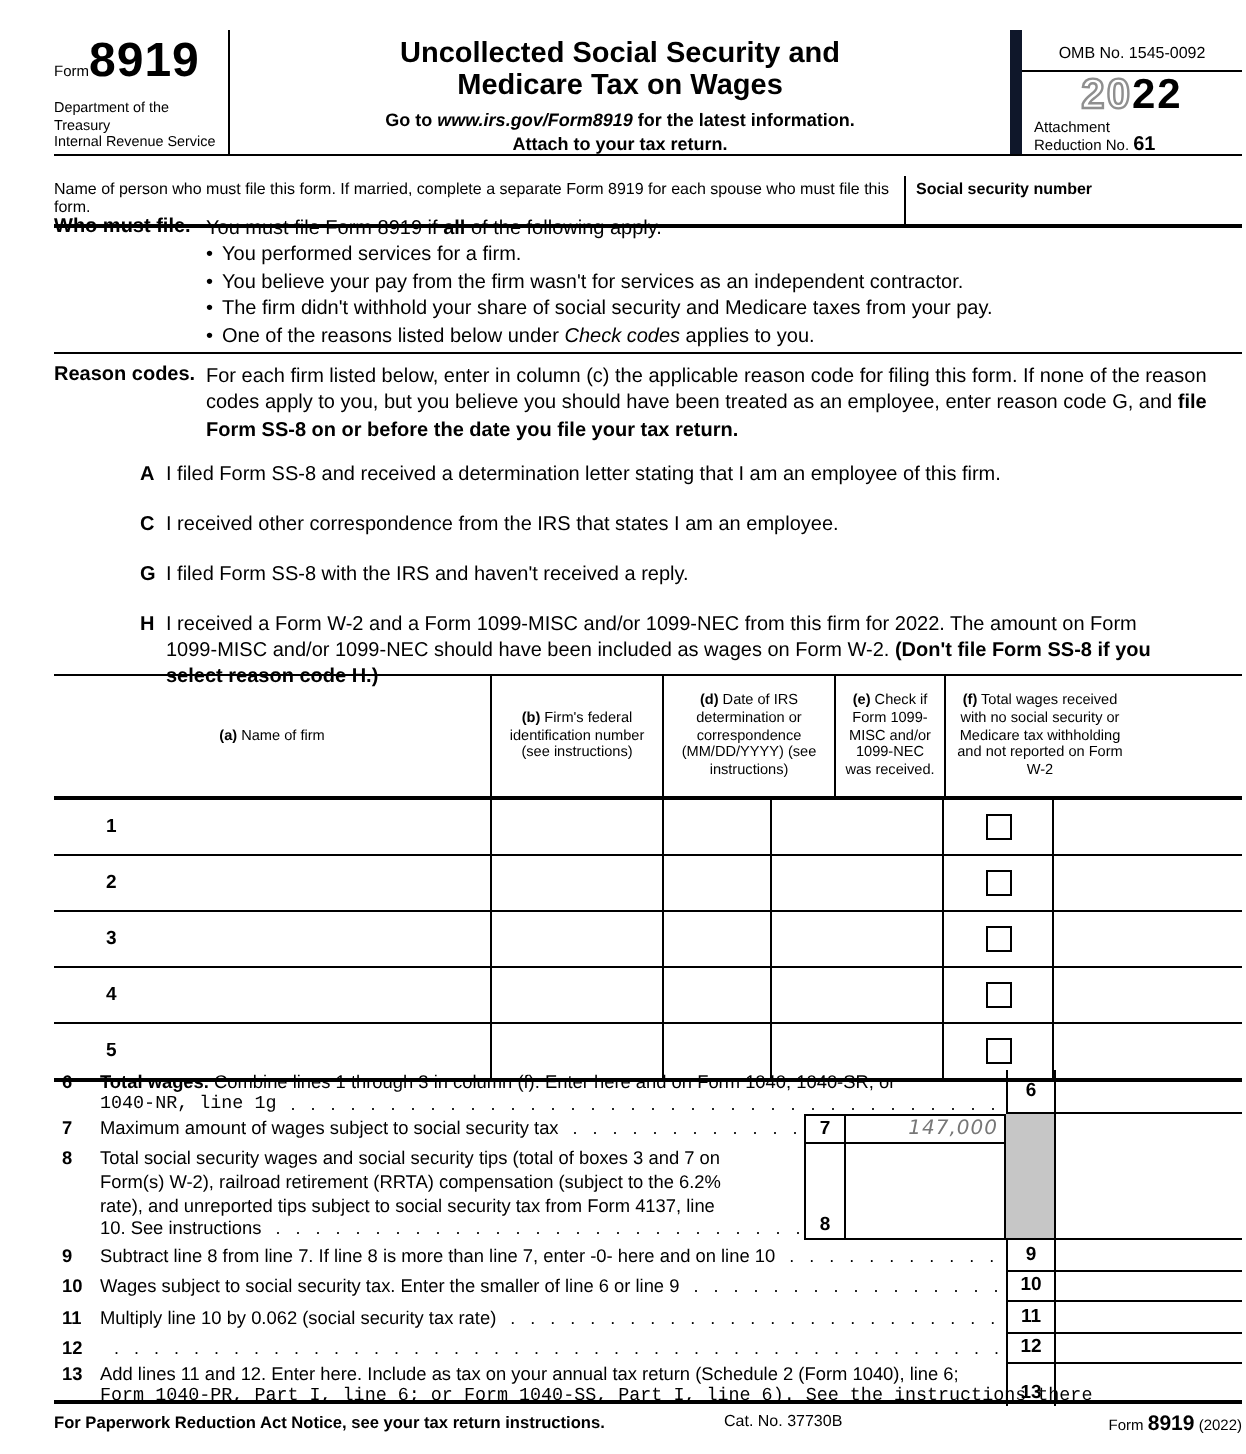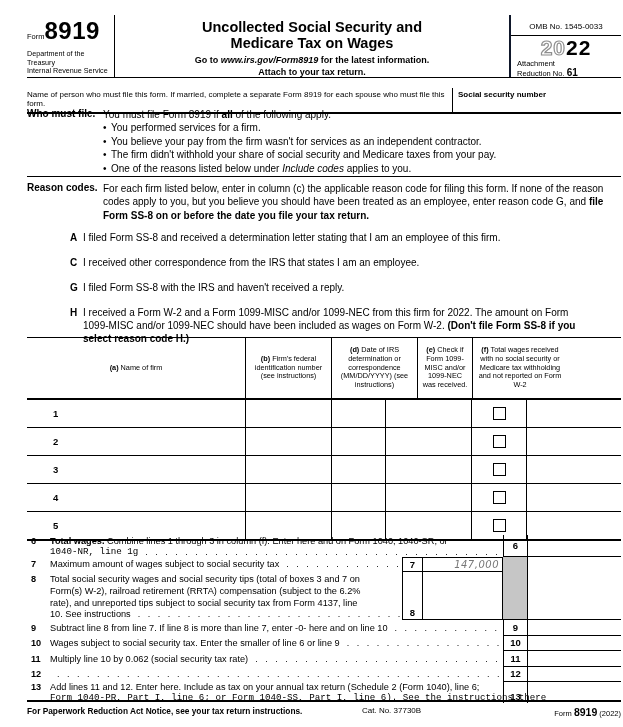--- a/index.html
+++ b/index.html
@@ -7,21 +7,21 @@
         font-family:"Liberation Sans","DejaVu Sans",sans-serif;color:#000;}
   .b{font-weight:bold;}
   .i{font-style:italic;}
 
   
   .header{position:absolute;left:27px;top:15px;width:594px;height:62px;border-bottom:1px solid #000;display:flex;}
   .h-left{width:88px;border-right:1px solid #000;padding-top:5px;box-sizing:border-box;}
   .form-word{font-size:7.5px;}
   .form-num{font-size:24px;font-weight:bold;letter-spacing:.5px;line-height:22px;}
   .dept{margin-top:7px;font-size:7.2px;line-height:8.6px;}
-  .h-center{flex:1;border-right:2px solid #0f172a;text-align:center;padding-top:5px;box-sizing:border-box;}
+  .h-center{flex:1;border-right:6px solid #0f172a;text-align:center;padding-top:5px;box-sizing:border-box;}
   .title{font-size:14.5px;font-weight:bold;line-height:15.5px;}
   .goto{font-size:9px;font-weight:bold;margin-top:4px;}
   .attach{font-size:9px;font-weight:bold;margin-top:2px;}
   .h-right{width:110px;box-sizing:border-box;text-align:center;}
   .omb{font-size:8px;padding:7px 0 4px 0;border-bottom:1px solid #000;}
   .year{font-size:21px;font-weight:bold;line-height:23px;letter-spacing:1px;}
   .year-outline{color:#fff;-webkit-text-stroke:1.2px #8f8f8f;}
   .attach-seq{text-align:left;padding-left:6px;font-size:7.5px;line-height:9px;}
   .seq-no{font-size:10px;font-weight:bold;}
 
@@ -119,42 +119,42 @@
     </div>
     <div class="h-center">
       <div class="title">
         <div>Uncollected Social Security and</div>
         <div>Medicare Tax on Wages</div>
       </div>
       <div class="goto"><span>Go to </span><span class="i">www.irs.gov/Form8919</span><span> for the latest information.</span></div>
       <div class="attach">Attach to your tax return.</div>
     </div>
     <div class="h-right">
-      <div class="omb">OMB No. 1545-0033</div>
+      <div class="omb">OMB No. 1545-0092</div>
       <div class="year"><span class="year-outline">20</span><span>22</span></div>
       <div class="attach-seq">
         <div>Attachment</div>
         <div><span>Reduction No. </span><span class="seq-no">61</span></div>
       </div>
     </div>
   </div>
 
   <div class="name-row">
     <div class="name-cell">Name of person who must file this form. If married, complete a separate Form 8919 for each spouse who must file this form.</div>
     <div class="ssn-cell">Social security number</div>
   </div>
 
   <div class="who">
     <div class="sec-label">Who must file.</div>
     <div class="who-content">
       <div><span>You must file Form 8919 if </span><span class="b">all</span><span> of the following apply.</span></div>
       <div><span class="bullet">•</span><span>You performed services for a firm.</span></div>
       <div><span class="bullet">•</span><span>You believe your pay from the firm wasn't for services as an independent contractor.</span></div>
       <div><span class="bullet">•</span><span>The firm didn't withhold your share of social security and Medicare taxes from your pay.</span></div>
-      <div><span class="bullet">•</span><span>One of the reasons listed below under </span><span class="i">Include codes</span><span> applies to you.</span></div>
+      <div><span class="bullet">•</span><span>One of the reasons listed below under </span><span class="i">Check codes</span><span> applies to you.</span></div>
     </div>
   </div>
 
   <div class="reason">
     <div class="sec-label">Reason codes.</div>
     <div class="reason-para"><span>For each firm listed below, enter in column (c) the applicable reason code for filing this form. If none of the reason codes apply to you, but you believe you should have been treated as an employee, enter reason code G, and </span><span class="b">file Form SS-8 on or before the date you file your tax return.</span></div>
     <div class="codes">
       <div class="code-item">
         <div class="code-letter">A</div>
         <div class="code-text"><span>I filed Form SS-8 and received a determination letter stating that I am an employee of this firm.</span><span class="b"></span></div>

